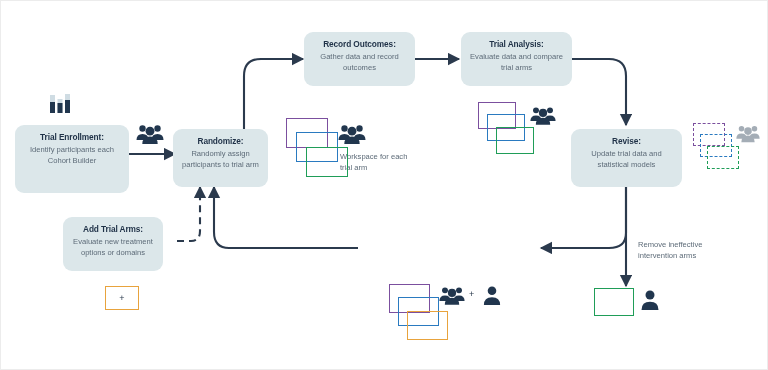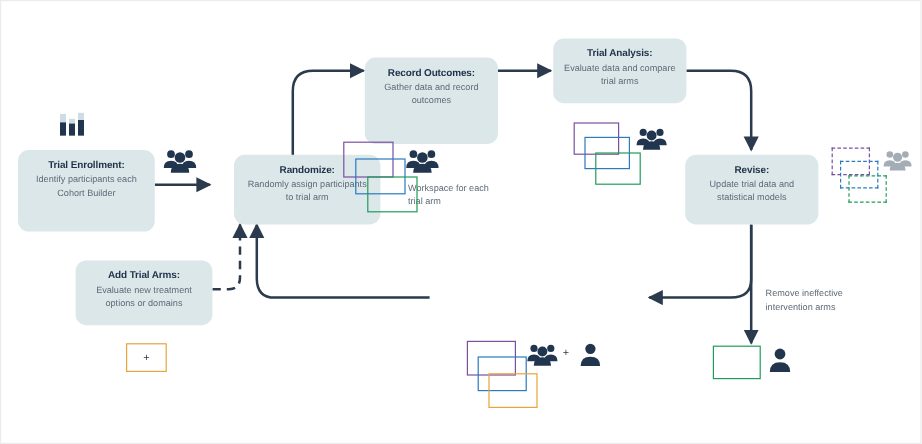--- a/index.html
+++ b/index.html
@@ -99,42 +99,42 @@
     <path d="M176,240 L190,240 Q199,240 199,230 L199,186" stroke="#2b3a4d" stroke-width="2.1" fill="none" stroke-dasharray="7 5" marker-end="url(#ahd)"></path>
 
     <path d="M625,186 L625,285" stroke="#2b3a4d" stroke-width="2.1" fill="none" marker-end="url(#ah)"></path>
   </svg>
 
   <div class="node" style="left:14px;top:124px;width:114px;height:68px;">
     <div class="title">Trial Enrollment:</div>
     <div class="body">Identify participants each Cohort Builder</div>
   </div>
 
-  <div class="node" style="left:194px;top:128px;width:122px;height:58px;">
+  <div class="node" style="left:172px;top:128px;width:95px;height:58px;">
     <div class="title">Randomize:</div>
     <div class="body">Randomly assign participants to trial arm</div>
   </div>
 
-  <div class="node" style="left:303px;top:31px;width:111px;height:72px;margin-top:16px;">
+  <div class="node" style="left:303px;top:31px;width:111px;height:54px;">
     <div class="title">Record Outcomes:</div>
     <div class="body">Gather data and record outcomes</div>
   </div>
 
   <div class="node" style="left:460px;top:31px;width:111px;height:54px;">
     <div class="title">Trial Analysis:</div>
     <div class="body">Evaluate data and compare trial arms</div>
   </div>
 
   <div class="node" style="left:570px;top:128px;width:111px;height:58px;">
     <div class="title">Revise:</div>
     <div class="body">Update trial data and statistical models</div>
   </div>
 
 
-  <div class="node" style="left:62px;top:216px;width:114px;height:54px;">
+  <div class="node" style="left:62px;top:216px;width:100px;height:54px;">
     <div class="title">Add Trial Arms:</div>
     <div class="body">Evaluate new treatment options or domains</div>
   </div>
 
   <div class="label" style="left:339px;top:150px;width:68px;">Workspace for each trial arm</div>
 
   <div class="label" style="left:637px;top:238px;width:78px;">Remove ineffective intervention arms</div>
 
   <div class="box solid" style="left:285px;top:117px;width:42px;height:30px;border-color:#7b4f9e;"></div>
   <div class="box solid" style="left:295px;top:131px;width:42px;height:30px;border-color:#2a7ac0;"></div>

